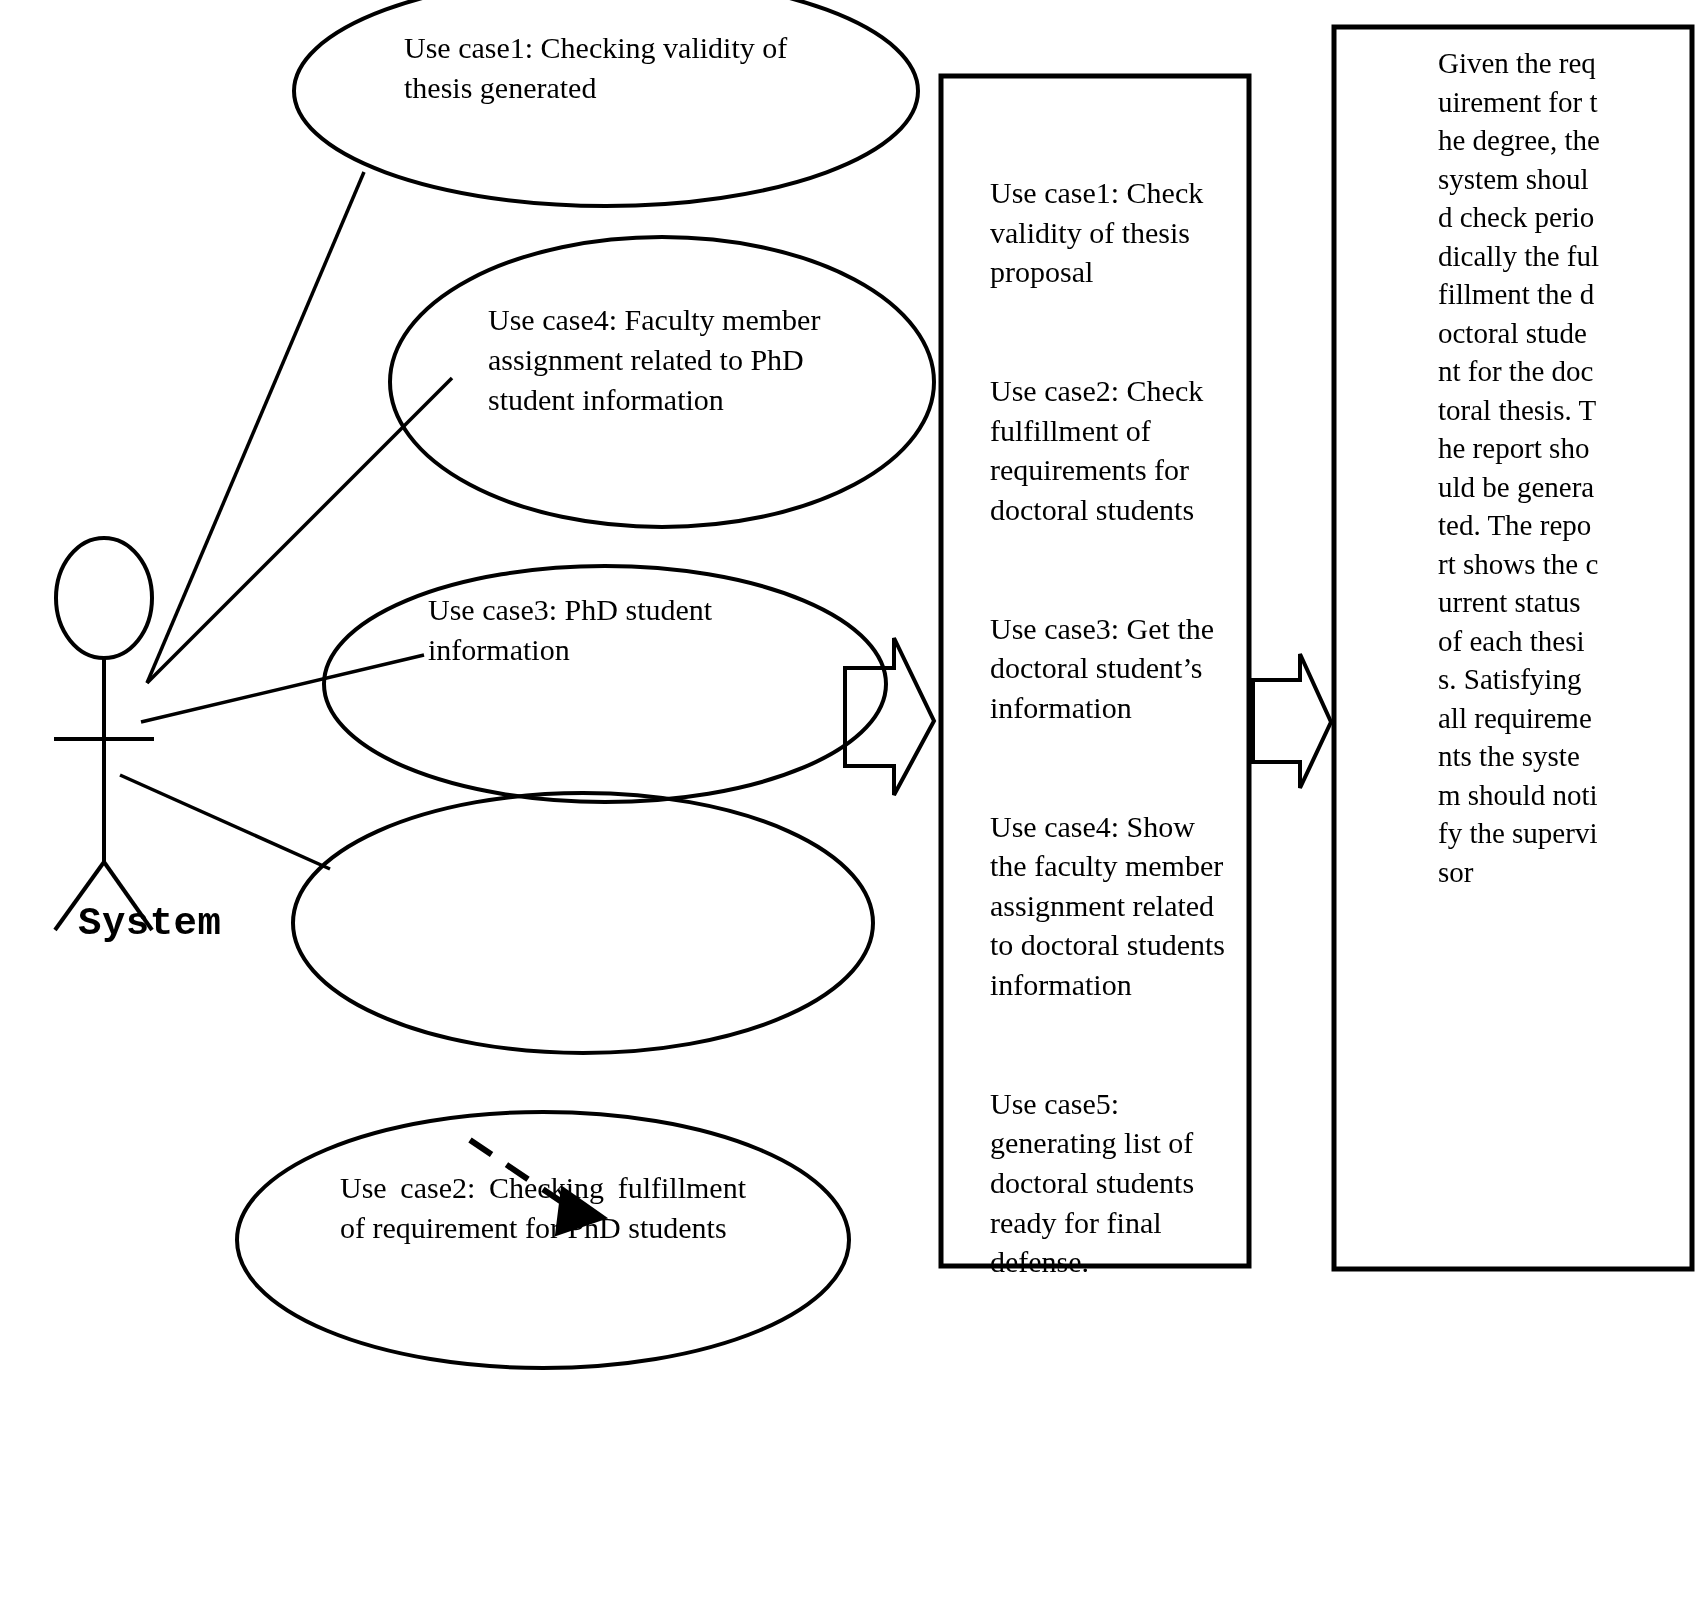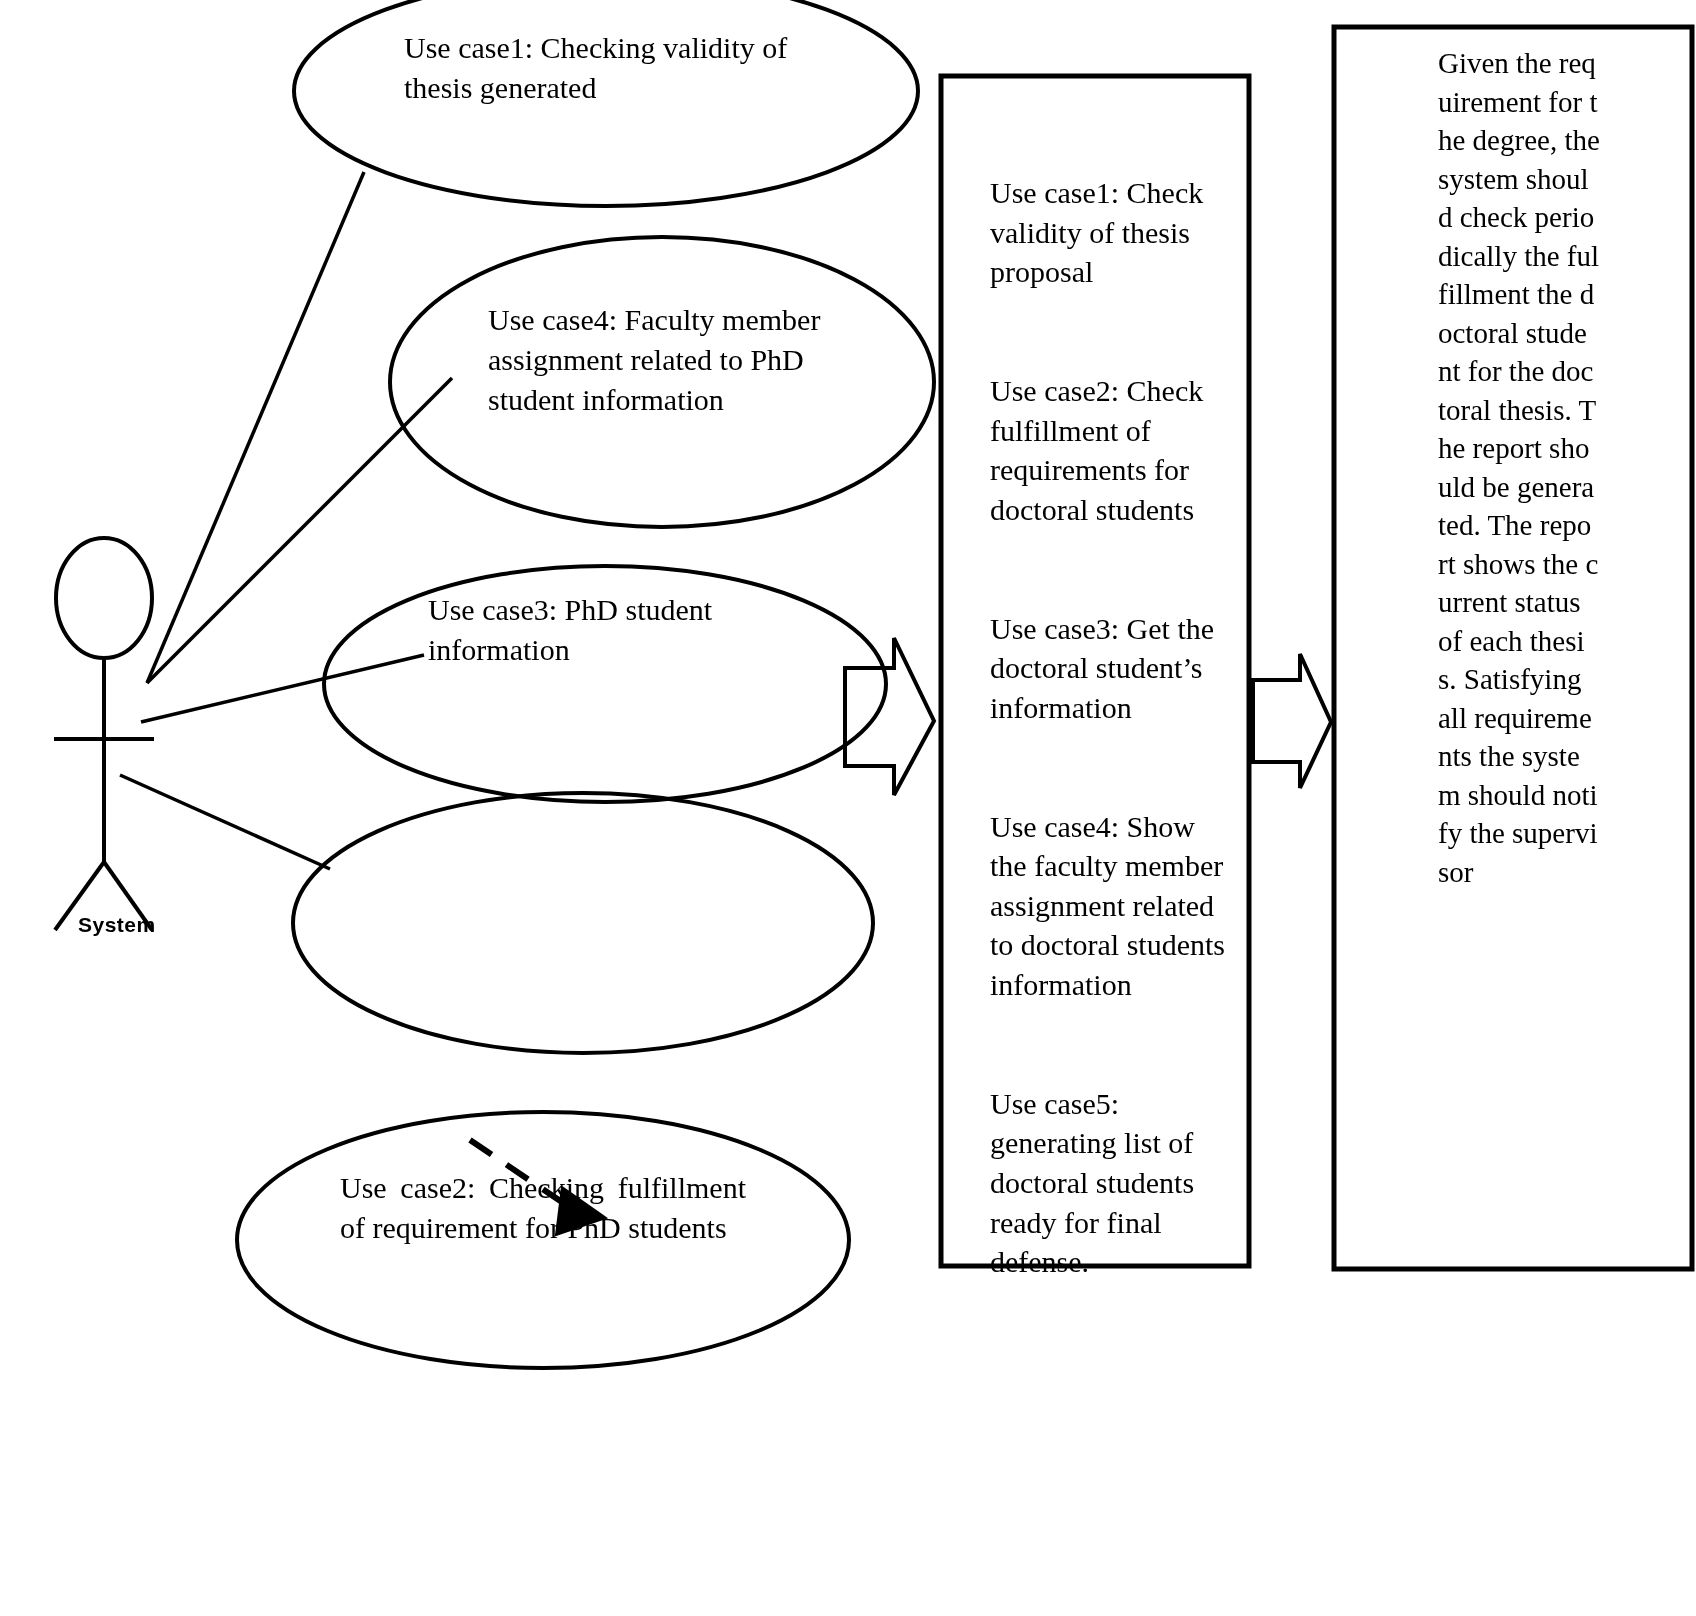--- a/index.html
+++ b/index.html
@@ -40,23 +40,23 @@
   .uc2-text {
     left: 340px; top: 1168px; width: 406px;
     text-align: justify;
     text-align-last: left;
   }
   .actor-label {
     position: absolute;
     left: 78px;
     top: 908px;
     width: 150px;
-    font-family: Liberation Sans, sans-serif;
+    font-family: Liberation Mono, monospace;
     font-weight: bold;
-    font-size: 21px;
+    font-size: 39px;
     line-height: 33px;
     letter-spacing: 0.5px;
     word-break: break-all;
   }
   .panel-text {
     position: absolute;
     font-family: "Liberation Serif", "DejaVu Serif", serif;
     color: #000;
     white-space: pre-wrap;
   }

